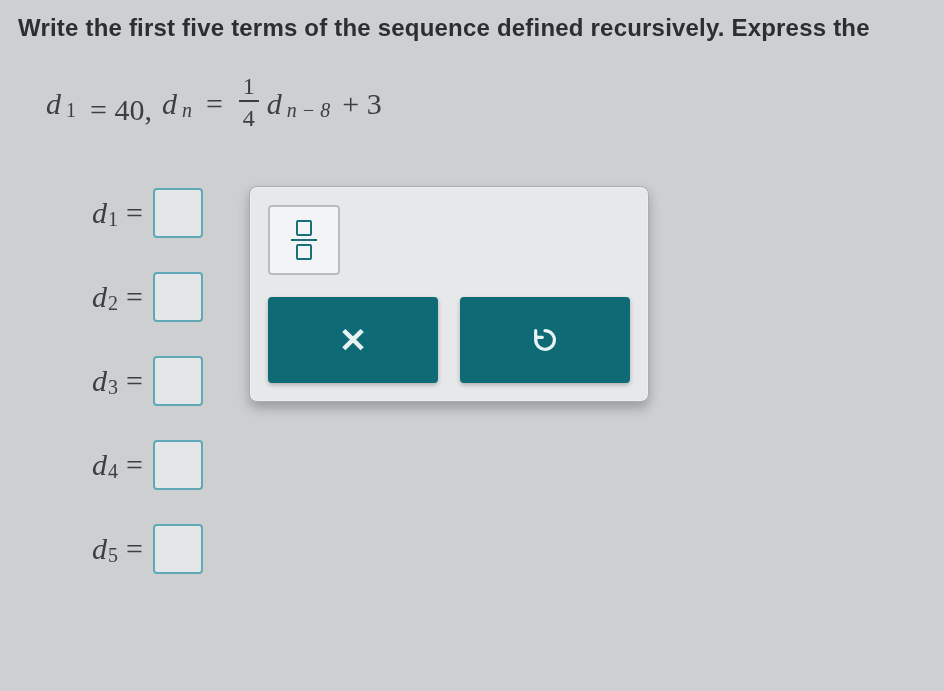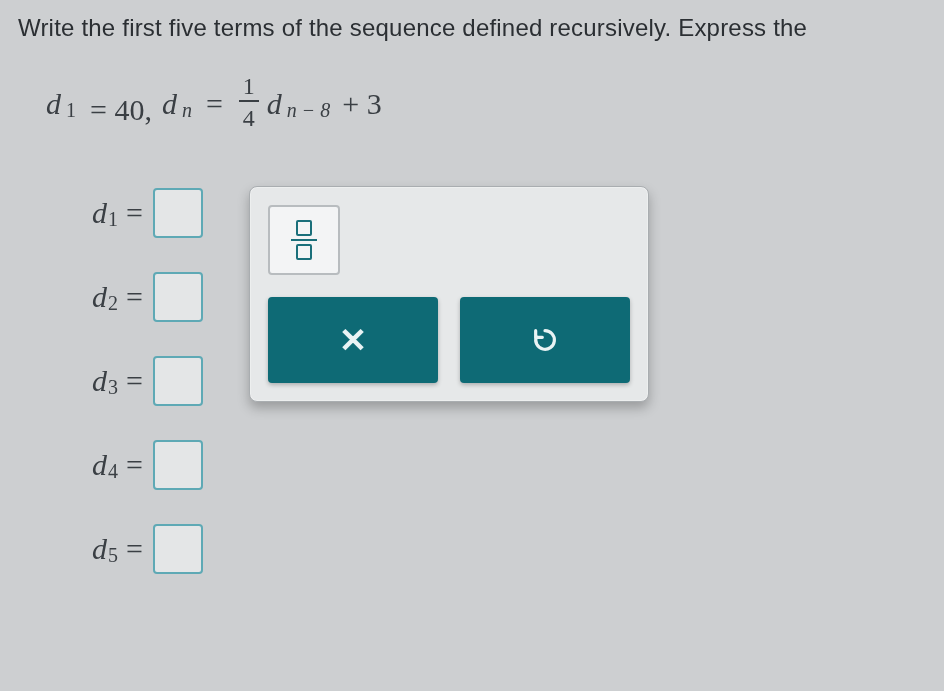--- a/index.html
+++ b/index.html
@@ -9,21 +9,21 @@
       background: #cdcfd1;
       font-family: Georgia, 'Times New Roman', serif;
       color: #2b2f33;
       padding: 14px 18px 18px 18px;
       position: relative;
       overflow: hidden;
     }
     .question-text {
       font-family: Verdana, Arial, sans-serif;
       font-size: 24px;
-      font-weight: 400;
+      font-weight: 700;
       color: #2b2f33;
       letter-spacing: 0.2px;
       margin-bottom: 34px;
     }
     .recursion {
       margin-left: 28px;
       font-size: 30px;
       color: #3a3f44;
       display: flex;
       align-items: center;

